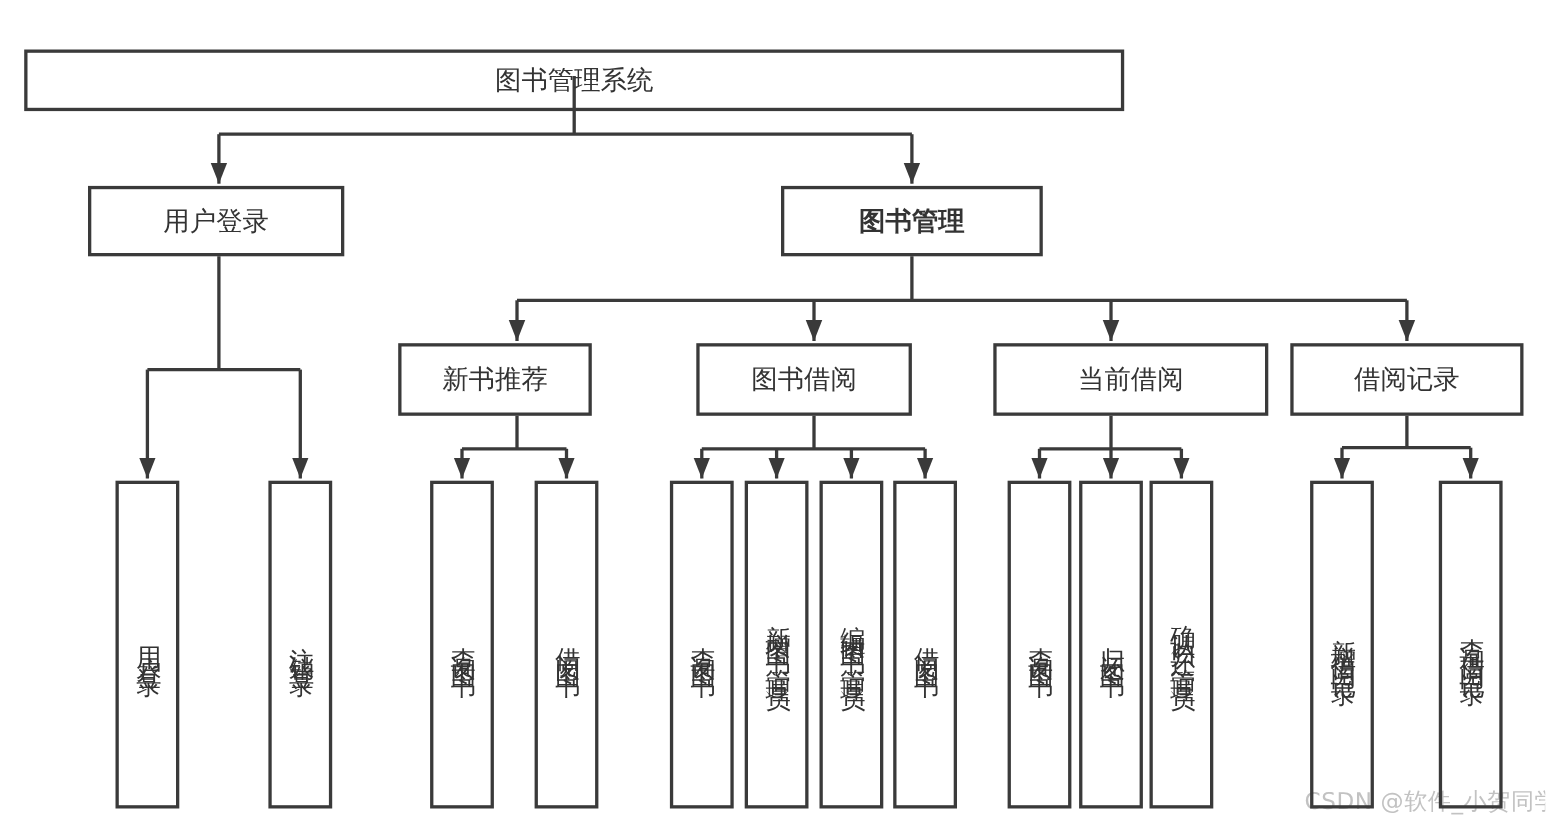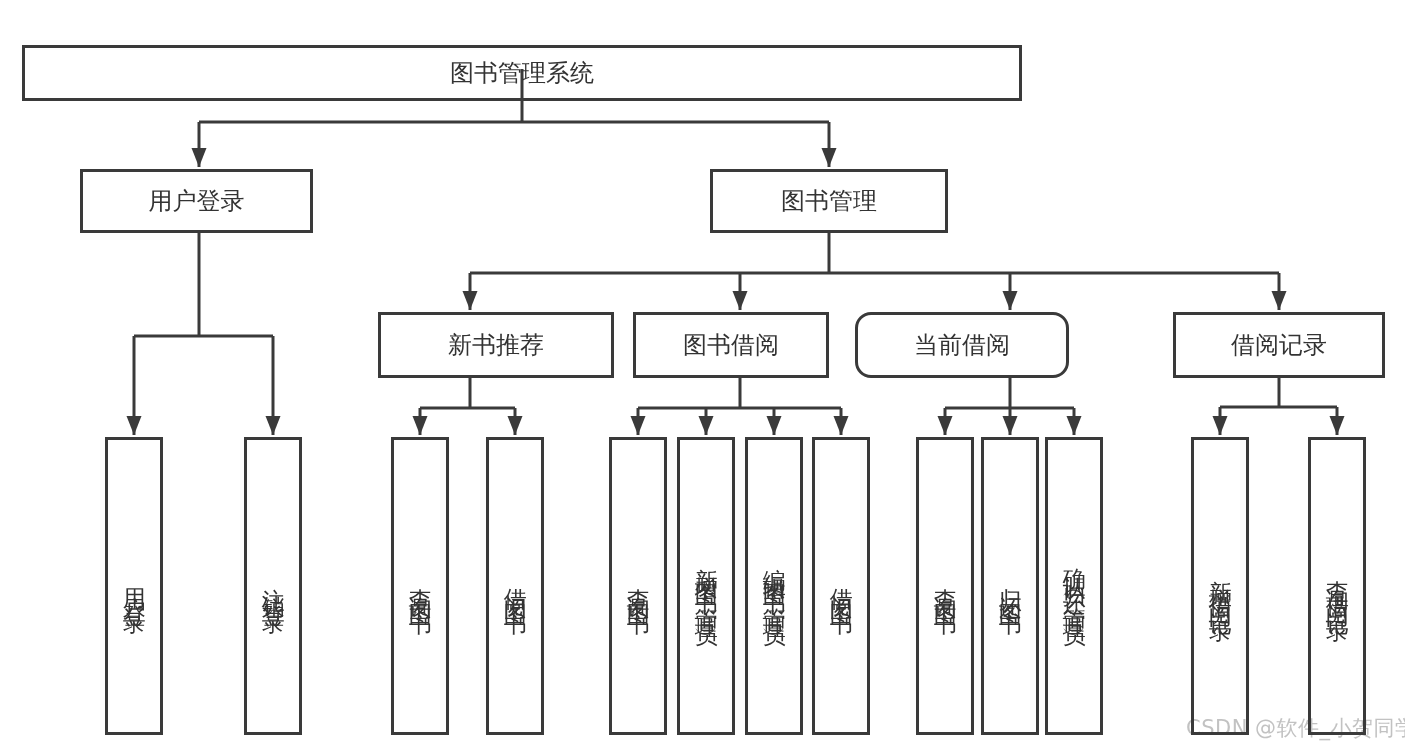--- a/index.html
+++ b/index.html
@@ -90,25 +90,25 @@
       <path d="M1010 408 V435" marker-end="url(#ah)"></path>
       <path d="M1074 408 V435" marker-end="url(#ah)"></path>
       <path d="M1220 407 V435" marker-end="url(#ah)"></path>
       <path d="M1337 407 V435" marker-end="url(#ah)"></path>
     </g>
   </svg>
 
   <div class="box" style="left:22px; top:13px; width:1000px; height:56px;margin-top:32px;">图书管理系统</div>
 
   <div class="box" style="left:80px; top:169px; width:233px; height:64px;">用户登录</div>
-  <div class="box" style="left:710px; top:169px; width:238px; height:64px;">图书管理</div>
+  <div class="box" style="left:710px; top:169px; width:238px; height:64px;font-weight:bold;">图书管理</div>
 
-  <div class="box" style="left:378px; top:312px; width:236px; height:66px;">新书推荐</div>
+  <div class="box" style="left:362px; top:312px; width:176px; height:66px;">新书推荐</div>
   <div class="box" style="left:633px; top:312px; width:196px; height:66px;">图书借阅</div>
-  <div class="box" style="left:855px; top:312px; width:214px; height:66px;border-radius:16px;">当前借阅</div>
+  <div class="box" style="left:903px; top:312px; width:250px; height:66px;">当前借阅</div>
   <div class="box" style="left:1173px; top:312px; width:212px; height:66px;">借阅记录</div>
 
   <div class="box v" style="left:105px; top:437px; width:58px; height:298px;">用户登录</div>
   <div class="box v" style="left:244px; top:437px; width:58px; height:298px;">注销登录</div>
 
   <div class="box v" style="left:391px; top:437px; width:58px; height:298px;">查询图书</div>
   <div class="box v" style="left:486px; top:437px; width:58px; height:298px;">借阅图书</div>
 
   <div class="box v" style="left:609px; top:437px; width:58px; height:298px;">查询图书</div>
   <div class="box v" style="left:677px; top:437px; width:58px; height:298px;">新增图书（管理员）</div>

